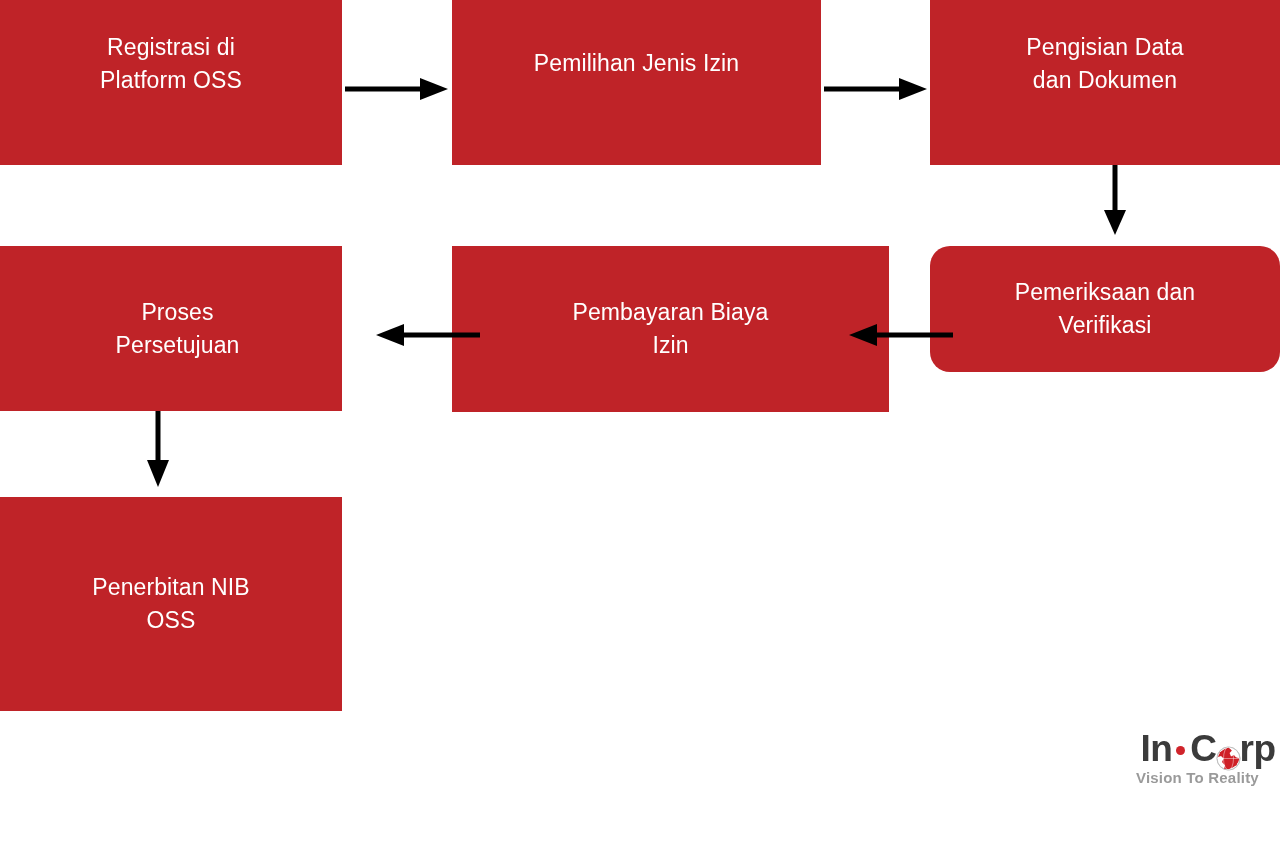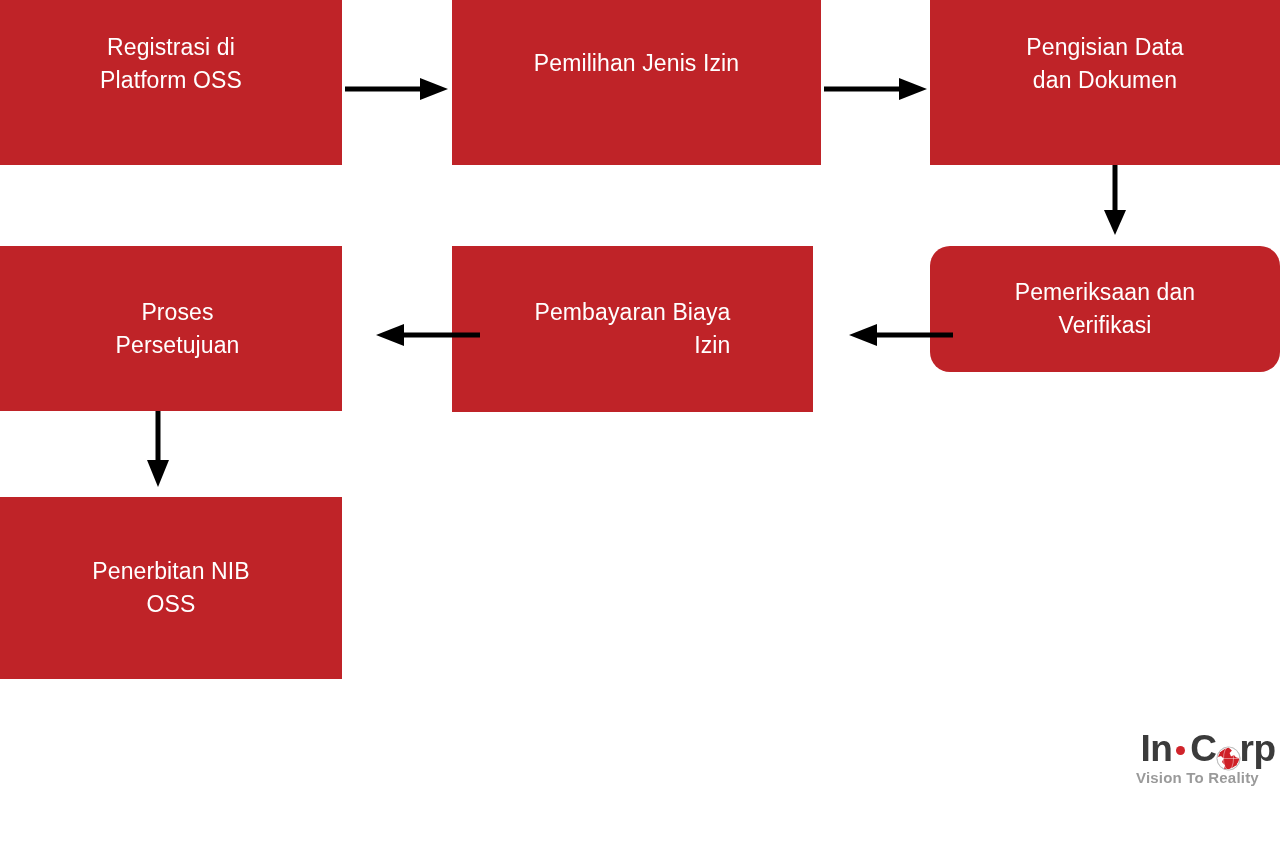--- a/index.html
+++ b/index.html
@@ -33,24 +33,24 @@
     letter-spacing: 0.1px;
     padding: 4px 10px;
     white-space: pre-line;
   }
   
   #node-registrasi  { left: 0px;    top: -38px; width: 342px; height: 203px; }
   #node-pemilihan   { left: 452px;  top: -38px; width: 369px; height: 203px; }
   #node-pengisian   { left: 930px;  top: -38px; width: 350px; height: 203px; }
 
   #node-proses      { left: 0px;    top: 246px; width: 342px; height: 165px; padding-left: 23px; }
-  #node-pembayaran  { left: 452px;  top: 246px; width: 361px; height: 166px; text-align: right; }
+  #node-pembayaran  { left: 452px;  top: 246px; width: 437px; height: 166px; }
   #node-pemeriksaan { left: 930px;  top: 246px; width: 350px; height: 126px; border-radius: 20px; }
 
-  #node-penerbitan  { left: 0px;    top: 497px; width: 342px; height: 182px; }
+  #node-penerbitan  { left: 0px;    top: 497px; width: 342px; height: 214px; }
 
   
   .arrow {
     position: absolute;
   }
   .arrow svg { display: block; }
 
   #arrow-1 { left: 340px; top: 74px;  width: 114px; height: 30px; }
   #arrow-2 { left: 819px; top: 74px;  width: 114px; height: 30px; }
   #arrow-3 { left: 1100px; top: 163px; width: 30px;  height: 74px; }

